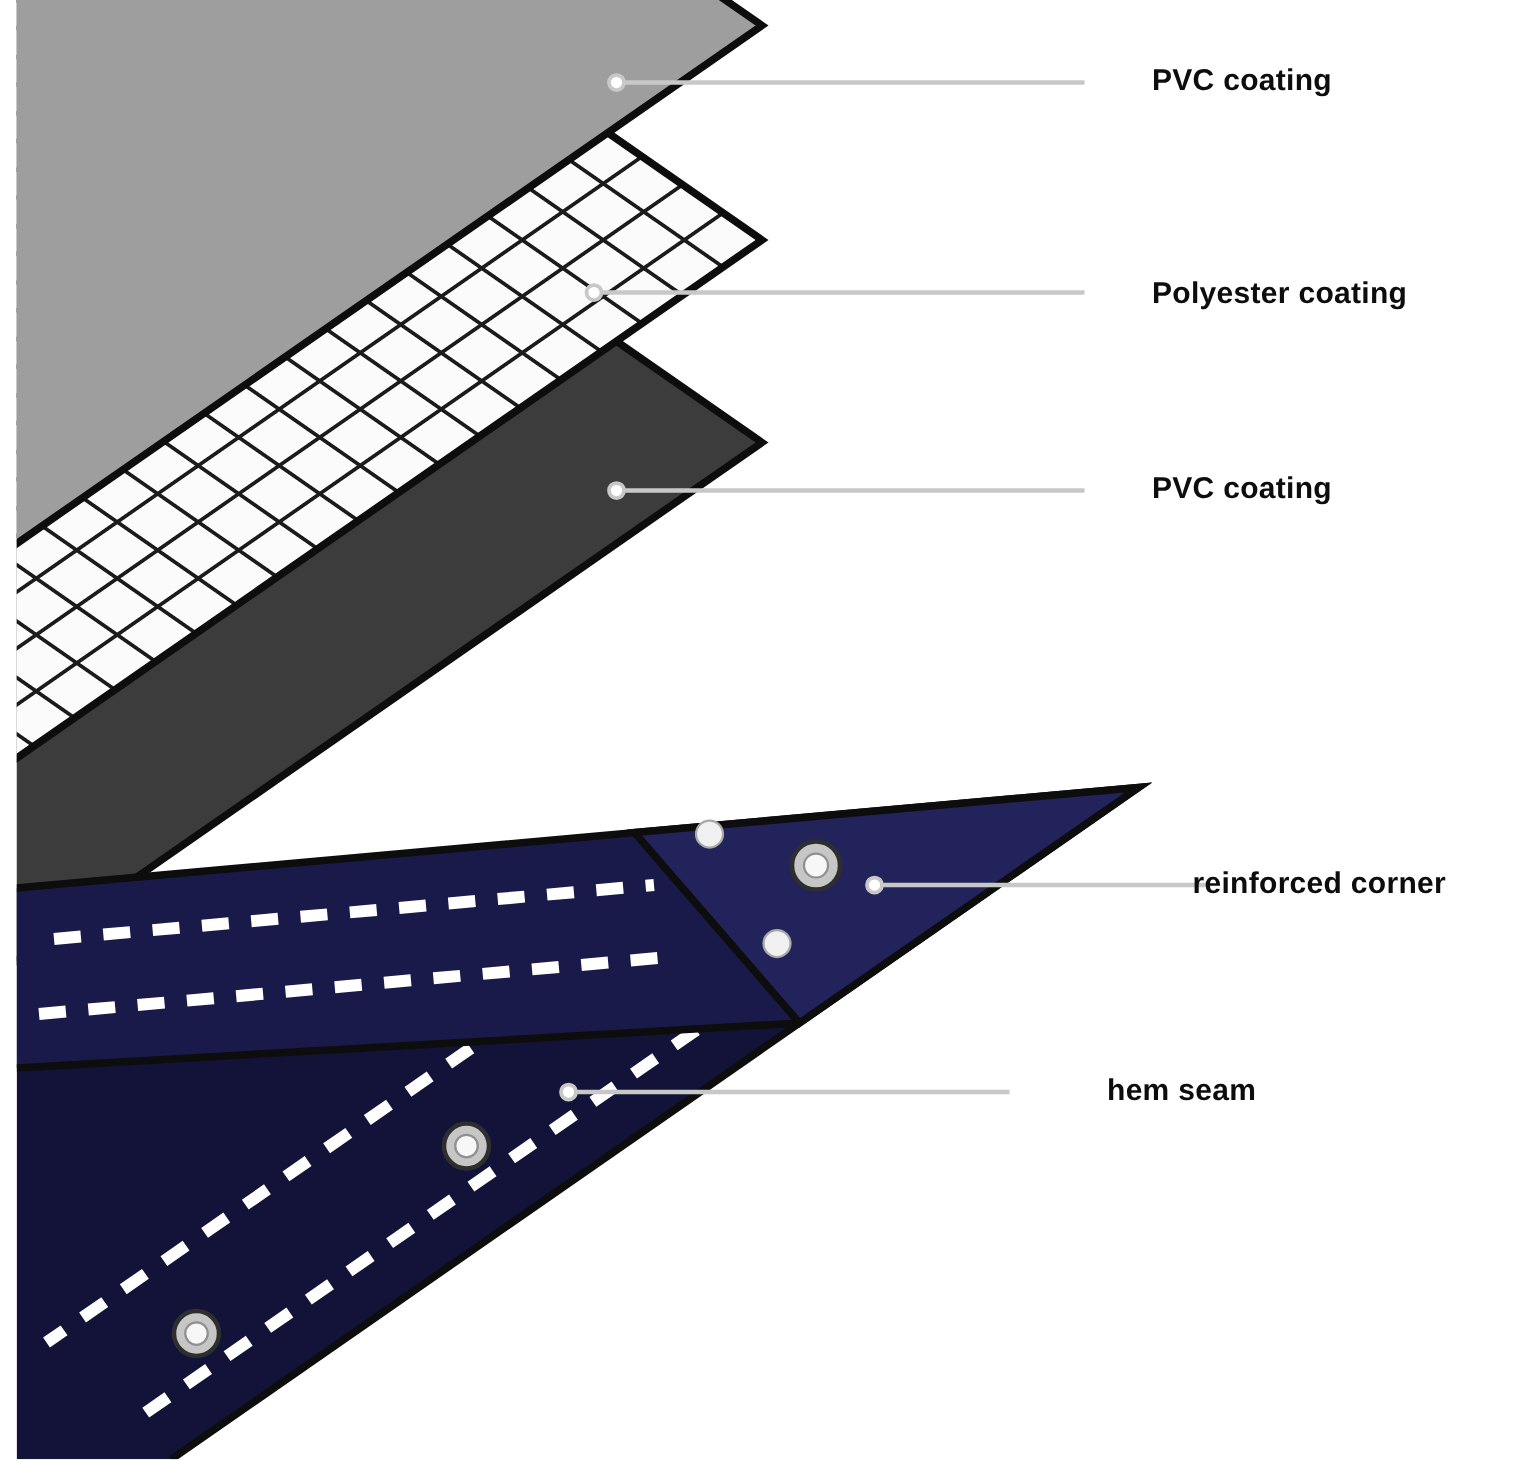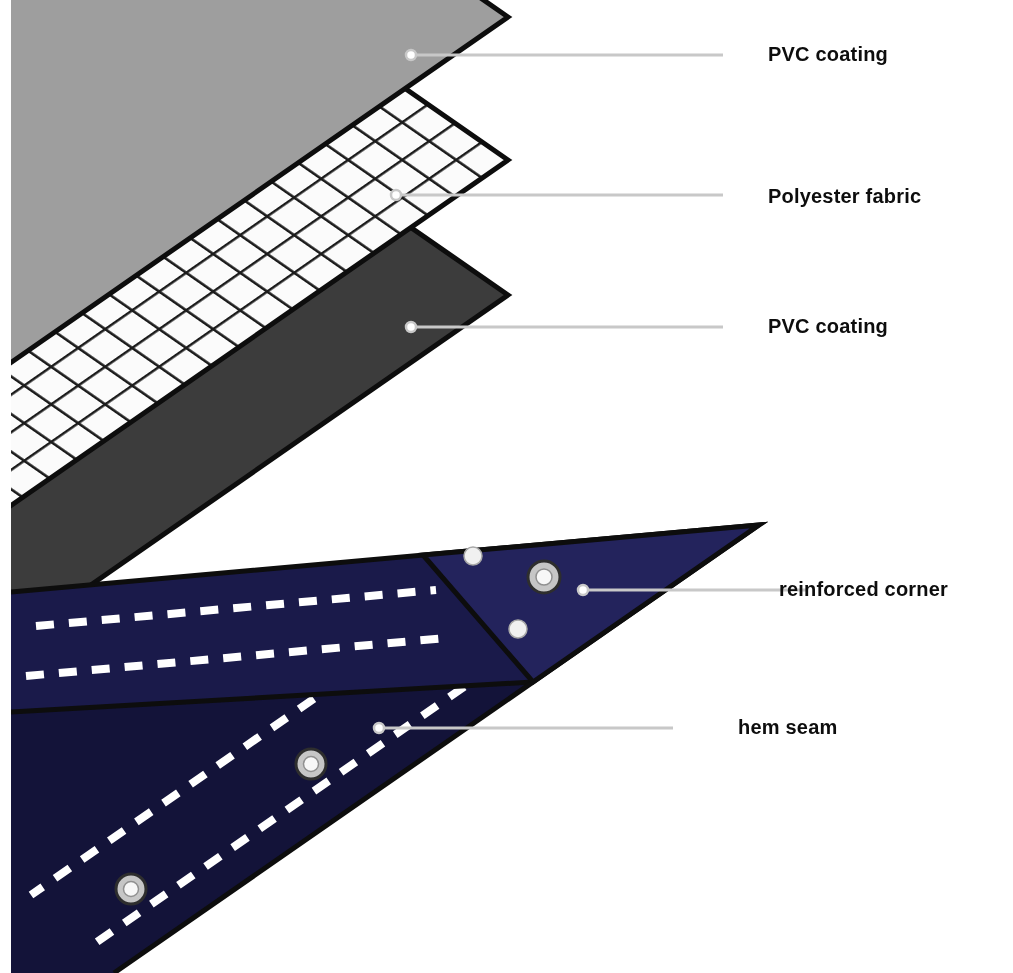--- a/index.html
+++ b/index.html
@@ -99,21 +99,21 @@
 
     <path class="leader" d="M572,590 L795,590"></path>
     <circle class="leader-dot" cx="572" cy="590" r="5"></circle>
 
     <path class="leader" d="M368,728 L662,728"></path>
     <circle class="leader-dot" cx="368" cy="728" r="5"></circle>
   </svg>
 
   <div class="callout-label" style="left:757px;top:43px">PVC coating</div>
 
-  <div class="callout-label" style="left:757px;top:185px">Polyester fabric</div>
+  <div class="callout-label" style="left:757px;top:185px">Polyester coating</div>
 
   <div class="callout-label" style="left:757px;top:315px">PVC coating</div>
 
-  <div class="callout-label" style="left:768px;top:578px">reinforced corner</div>
+  <div class="callout-label" style="left:784px;top:578px">reinforced corner</div>
 
   <div class="callout-label" style="left:727px;top:716px">hem seam</div>
 
 </div>
 
 </body></html>

